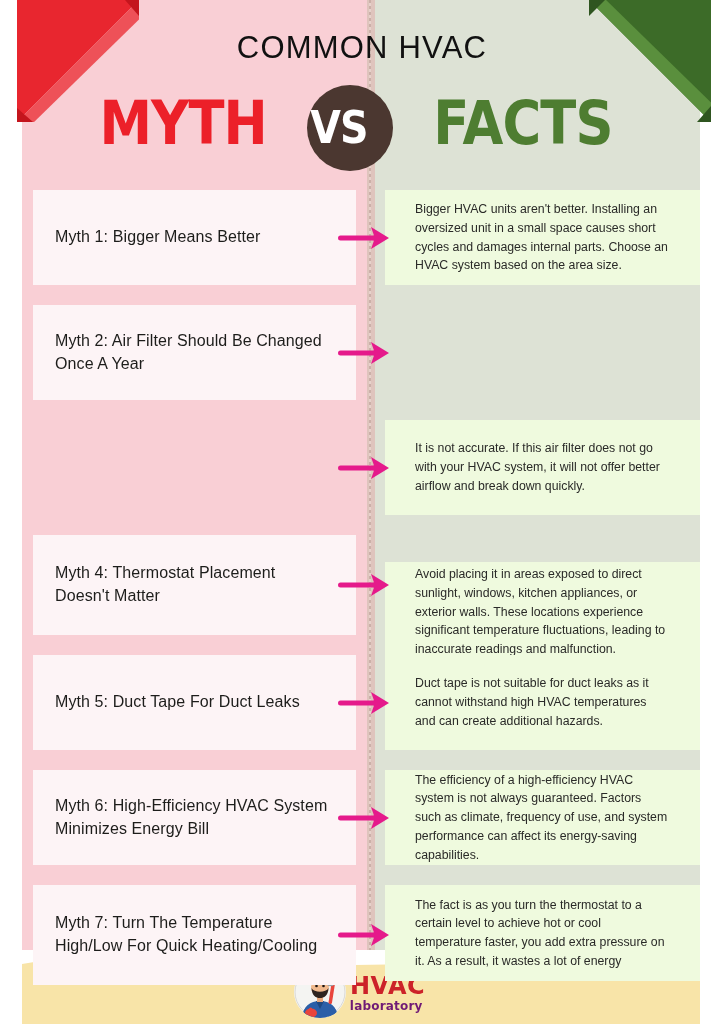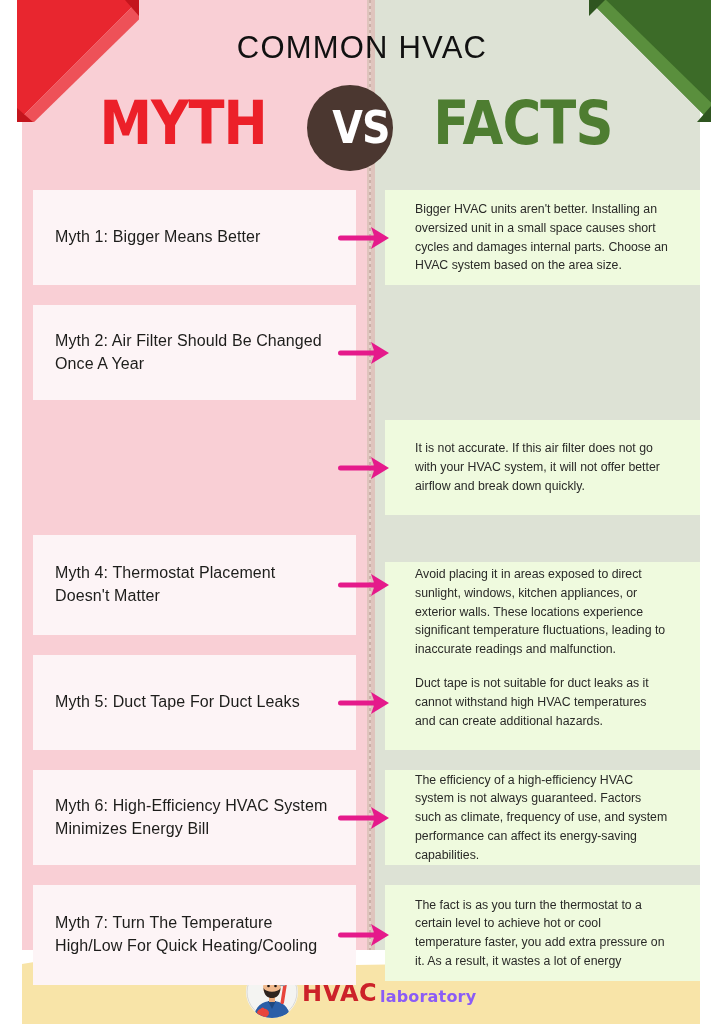--- a/index.html
+++ b/index.html
@@ -146,21 +146,21 @@
 
   .vs-badge {
     position: absolute;
     left: 307px; top: 85px;
     width: 86px; height: 86px;
     border-radius: 50%;
     background: #4b3730;
     z-index: 6;
     display: flex;
     align-items: center;
-    justify-content: flex-end;
+    justify-content: flex-start;
   }
   .vs-badge span {
     font-family: "DejaVu Sans", sans-serif;
     font-weight: bold;
     font-size: 44px;
     color: #ffffff;
     letter-spacing: -1px;
     transform: scaleX(0.9);
     line-height: 1;
   }
@@ -247,37 +247,38 @@
   .logo-badge {
     width: 52px; height: 52px;
     border-radius: 50%;
     background: #f4f4f2;
     position: relative;
     overflow: hidden;
     flex: 0 0 auto;
   }
   .logo-words {
     display: flex;
-    align-items: flex-end;
+    flex-direction: column;
+    align-items: flex-start;
     line-height: 1;
   }
   .logo-hvac {
     font-family: "DejaVu Sans", sans-serif;
     font-weight: bold;
     font-size: 25px;
     color: #cc2229;
     letter-spacing: 0.5px;
     transform: scaleX(0.96);
     transform-origin: left center;
   }
   .logo-lab {
     font-family: "DejaVu Sans", sans-serif;
     font-weight: bold;
-    font-size: 16px;
-    color: #8b5cf6;
+    font-size: 12px;
+    color: #701a75;
     letter-spacing: 0.2px;
     margin-top: 2px;
   }
 </style>
 </head>
 <body>
 
 <div id="infographic">
 
   <div class="col-myth"></div>

